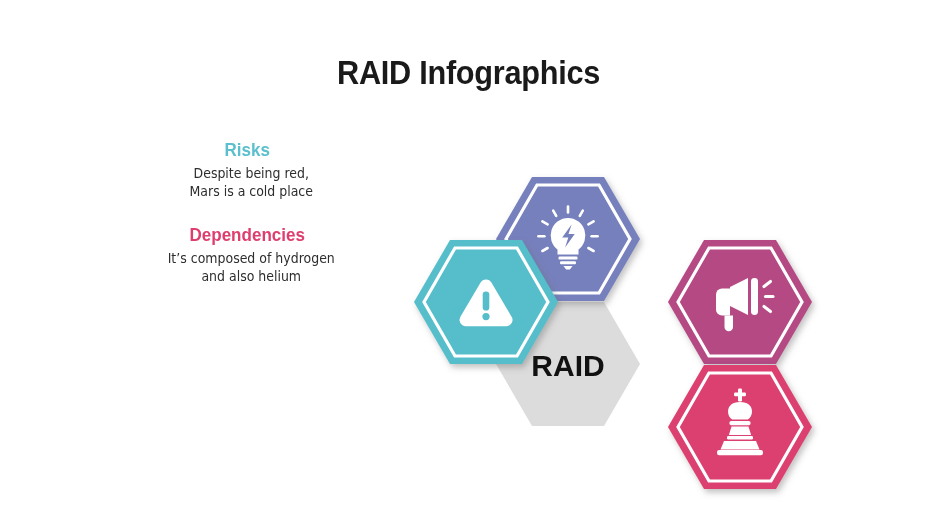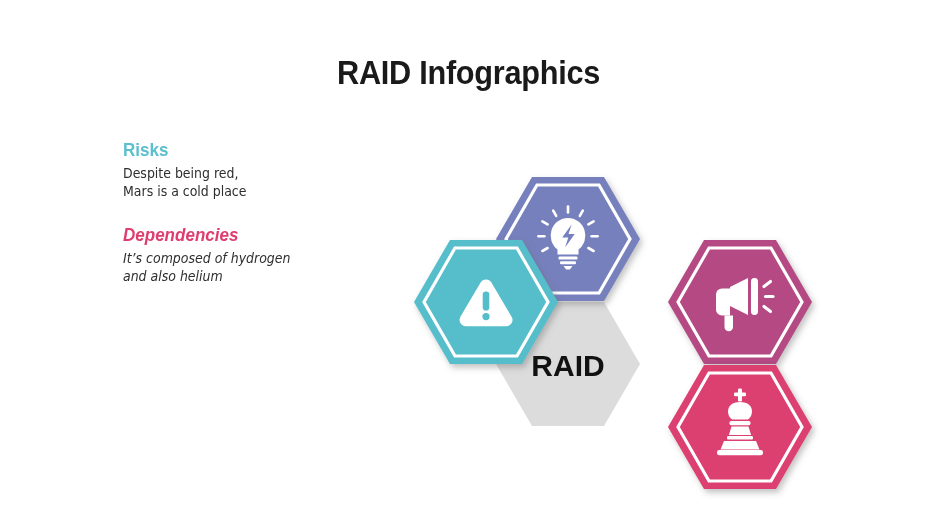--- a/index.html
+++ b/index.html
@@ -37,25 +37,26 @@
     transform-origin: center top;
     white-space: nowrap;
   }
 
   
   #text-column {
     position: absolute;
     left: 123px;
     top: 139px;
     width: 270px;
+    text-align: center;
   }
   .text-block {
     margin-bottom: 24px;
   }
-  .text-block:last-child { margin-bottom: 4px; font-style: italic; }
+  .text-block:last-child { margin-bottom: 4px; }
 
   .block-heading {
     font-family: "Liberation Sans", "DejaVu Sans", sans-serif;
     font-weight: bold;
     font-size: 18.5px;
     line-height: 21px;
     margin: 0 0 5px 0;
     transform: scaleX(0.92);
     transform-origin: left center;
     white-space: nowrap;

